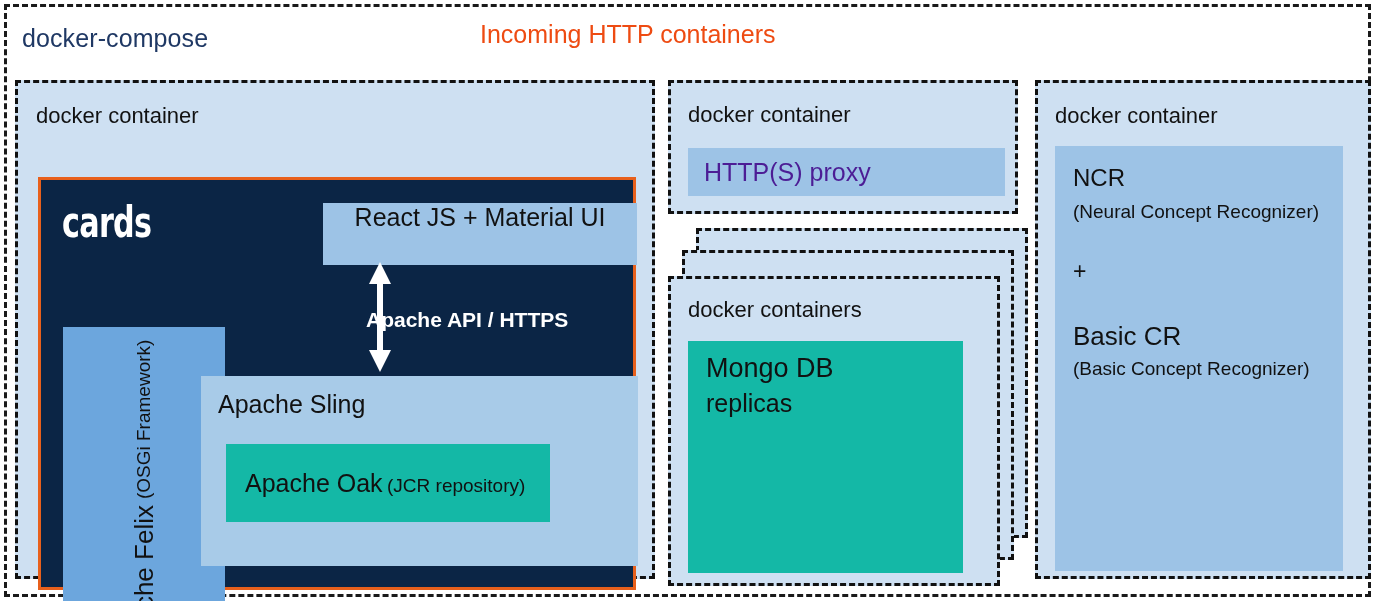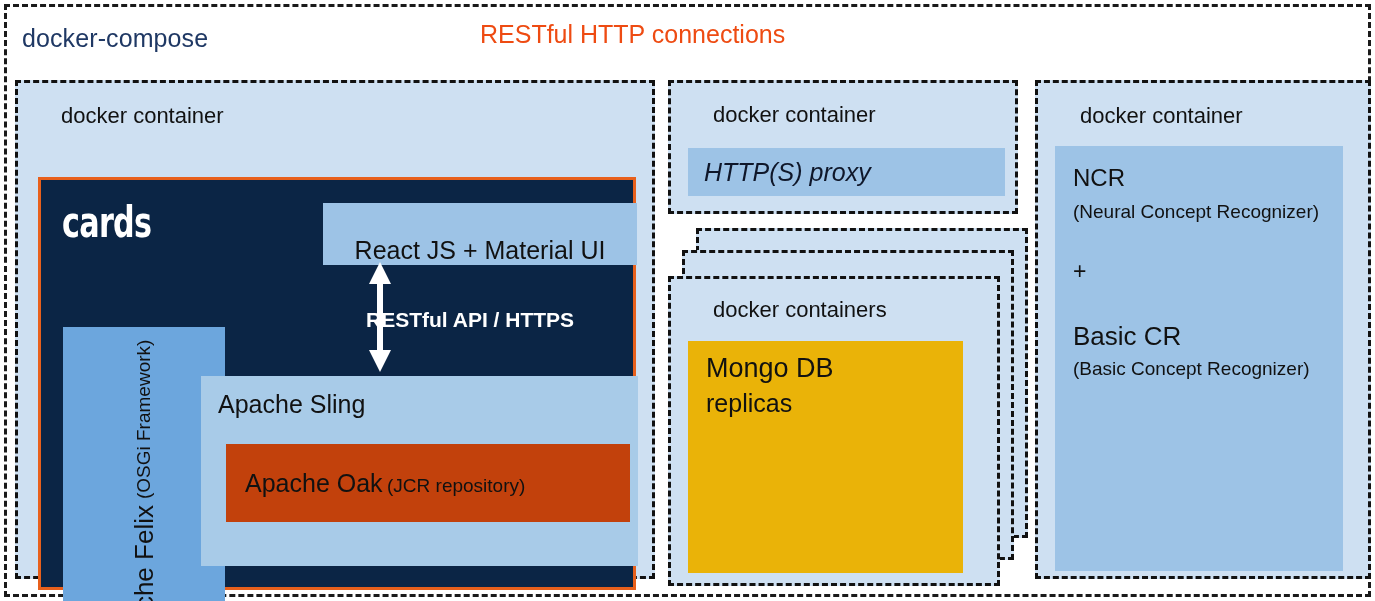--- a/index.html
+++ b/index.html
@@ -46,21 +46,20 @@
     position:absolute;
     box-sizing:border-box;
     border:3px dashed #111111;
     background:#CEE0F2;
   }
   .dcont-label{
     position:absolute;
     font-size:22px;
     color:#111111;
     white-space:nowrap;
-    margin-left:25px;
   }
 
   
   #left-container{ left:15px; top:80px; width:640px; height:499px; }
   #left-container-label{ left:18px; top:20px; }
 
   
   .navy-box{
     position:absolute;
     left:20px; top:64px;
@@ -81,21 +80,21 @@
     transform:scaleX(.72);
     transform-origin:left top;
     letter-spacing:-1px;
   }
 
   .react-box{
     position:absolute;
     left:282px; top:23px;
     width:314px; height:62px;
     background:#9DC3E6;
-    display:flex; align-items:flex-end; justify-content:center;
+    display:flex; align-items:flex-start; justify-content:center;
   }
   .react-box span{ font-size:25px; color:#111111; }
 
   .rest-label{
     position:absolute;
     left:325px; top:128px;
     font-size:21px;
     font-weight:bold;
     color:#ffffff;
     white-space:nowrap;
@@ -138,57 +137,57 @@
     position:absolute;
     left:17px; top:14px;
     font-size:25px;
     color:#111111;
     white-space:nowrap;
     text-align:center;
   }
   .oak-box{
     position:absolute;
     left:25px; top:68px;
-    width:404px; height:78px;
-    background:#c2410c;
+    width:324px; height:78px;
+    background:#14b8a6;
     display:flex; align-items:center;text-align:center;
   }
   .oak-text{ padding-left:19px; white-space:nowrap; }
   .oak-main{ font-size:25px; color:#111111; }
   .oak-sub{ font-size:19px; color:#111111; }
 
   
   #proxy-container{ left:668px; top:80px; width:350px; height:134px; }
   #proxy-container-label{ left:17px; top:19px; }
   .proxy-box{
     position:absolute;
     left:17px; top:65px;
     width:317px; height:48px;
     background:#9DC3E6;
     display:flex; align-items:center;
   }
-  .proxy-box span{ padding-left:16px; font-size:25px; color:#0f172a;font-style:italic; }
+  .proxy-box span{ padding-left:16px; font-size:25px; color:#4c1d95; }
 
   
   #mongo-stack{ position:absolute; left:668px; top:228px; width:360px; height:358px; }
   .mongo-layer{
     position:absolute;
     box-sizing:border-box;
     border:3px dashed #111111;
     background:#CEE0F2;
   }
   #mongo-back { left:28px; top:0px;  width:332px; height:310px; }
   #mongo-mid  { left:14px; top:22px; width:332px; height:310px; }
   #mongo-front{ left:0px;  top:48px; width:332px; height:310px; }
   #mongo-front-label{ left:17px; top:18px;text-align:center; }
   .mongo-box{
     position:absolute;
     left:17px; top:62px;
     width:275px; height:232px;
-    background:#eab308;
+    background:#14b8a6;
   }
   .mongo-main{
     position:absolute; left:18px; top:12px;
     font-size:27px; color:#111111; white-space:nowrap;
   }
   .mongo-sub{
     position:absolute; left:18px; top:48px;
     font-size:25px; color:#111111; white-space:nowrap;
   }
 
@@ -209,38 +208,38 @@
 </style>
 </head>
 <body>
 
 <div id="canvas">
 
   <div class="compose-frame"></div>
 
   <div class="compose-label">docker-compose</div>
 
-  <div class="headline">RESTful HTTP connections</div>
+  <div class="headline">Incoming HTTP containers</div>
 
   <div class="dcont" id="left-container">
     <div class="dcont-label" id="left-container-label">docker container</div>
 
     <div class="navy-box">
 
       <div class="cards-logo">cards</div>
 
       <div class="react-box">
         <span>React JS + Material UI</span>
       </div>
 
       <svg class="arrow-dbl" viewBox="0 0 28 110">
         <polygon points="14,0 25,22 17,22 17,88 25,88 14,110 3,88 11,88 11,22 3,22" fill="#ffffff"></polygon>
       </svg>
 
-      <div class="rest-label">RESTful API / HTTPS</div>
+      <div class="rest-label">Apache API / HTTPS</div>
 
       <div class="felix-box">
         <div class="felix-text">
           <span class="felix-main">Apache Felix</span>
           <span class="felix-sub">(OSGi Framework)</span>
         </div>
       </div>
 
       <div class="sling-box">
         <div class="sling-label">Apache Sling</div>

